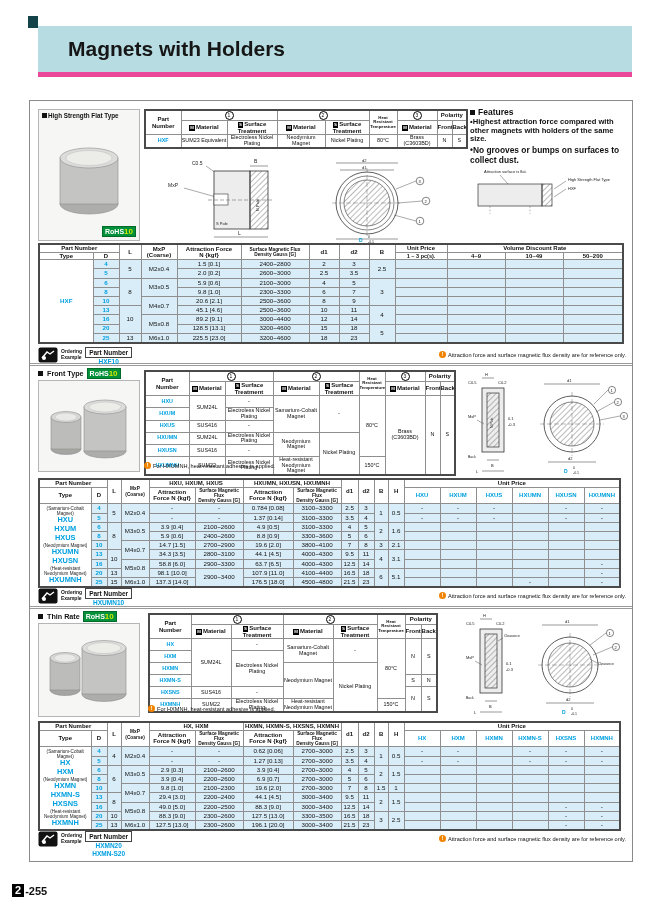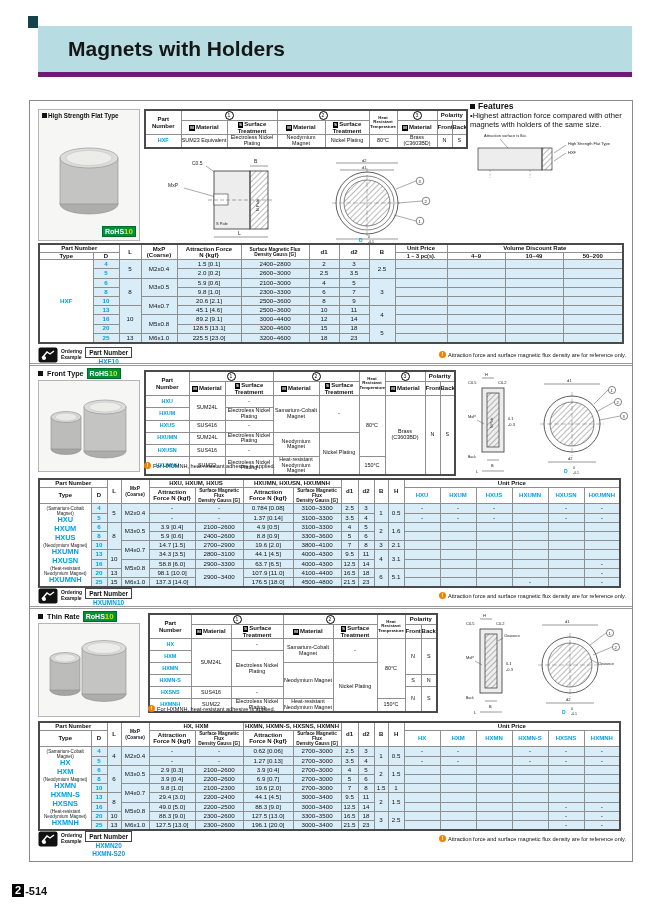--- a/index.html
+++ b/index.html
@@ -1,18 +1,18 @@
 <!DOCTYPE html>
 <html><head>
 <meta charset="utf-8">
 <style>
   html,body{margin:0;padding:0;background:#fff}
   .page{position:relative;width:650px;height:918px;background:#fff;font-family:"Liberation Sans",sans-serif;color:#111;overflow:hidden}
   .corner{position:absolute;left:28px;top:16px;width:10px;height:12px;background:#14444a}
-  .band{position:absolute;left:38px;top:26px;width:594px;height:46px;background:#b7dde2;border-bottom:5px solid #701a75}
+  .band{position:absolute;left:38px;top:26px;width:594px;height:46px;background:#b7dde2;border-bottom:5px solid #ec4899}
   .band h1{margin:0;padding-left:30px;line-height:46px;font-size:21px;color:#161616}
   .frame{position:absolute;left:29px;top:100px;width:602px;height:760px;border:1px solid #8a8a8a;background:#fff}
   .sec{position:relative;border-bottom:3px double #9a9a9a}
   .sec1{height:262px}.sec2{height:240px}.sec3{height:246px;border-bottom:none}
   .photo{position:absolute;background:#f6f6f4;border:1px solid #b5b5b5;width:100px}
   .photo-label{position:absolute;top:2px;left:3px;font-size:6.3px;font-weight:bold;white-space:nowrap}
   .sq{display:inline-block;width:5px;height:5px;background:#111;margin-right:1px}
   .rohs{background:#00913a;border:1px solid #006a2a;color:#fff;font-weight:bold;font-size:7px;padding:0 2px;line-height:9px;display:inline-block}
   .rohs .ten{color:#cce800;font-size:8px}
   .rohs.abs{position:absolute;right:3px;bottom:3px}
@@ -38,23 +38,23 @@
   .msq{display:inline-block;background:#000;color:#fff;font-size:4.4px;width:5.5px;line-height:5.5px;margin-right:1px}
   .heat{font-size:4.3px}
   .ordering{position:absolute;display:flex;gap:3px;align-items:flex-start}
   .oicon{flex:0 0 auto}
   .olabel{font-size:5px;font-weight:bold;line-height:1.15;padding-top:2px}
   .pnbox{border:1px solid #444;font-size:6.5px;font-weight:bold;padding:0 3px;line-height:9px;background:#fff}
   .ocode{color:#00a0e0;font-weight:bold;font-size:6.5px;text-align:center;line-height:1.25}
   .note{position:absolute;font-size:5.6px;display:flex;gap:2px;align-items:center;white-space:nowrap}
   .ni{display:inline-block;width:7px;height:7px;border-radius:50%;background:#f08300;color:#fff;font-size:5.5px;line-height:7px;text-align:center;font-weight:bold;flex:0 0 auto}
   .specnote{position:absolute;font-size:5.6px;display:flex;gap:2px;align-items:center}
-  .features{position:absolute;left:440px;top:0;width:158px}
+  .features{position:absolute;left:440px;top:6px;width:158px}
   .features h2{font-size:8.5px;margin:0 0 1px;display:flex;align-items:center;gap:2px}
-  .features .bullet{font-size:7.6px;font-weight:normal;line-height:1.15;margin-bottom:2px}
+  .features .bullet{font-size:7.6px;font-weight:bold;line-height:1.15;margin-bottom:2px}
   .features .bullet::before{content:"\2022"}
   .features .b2{font-size:8.4px}
   svg{position:absolute}
   svg text{font-family:"Liberation Sans",sans-serif;font-size:5px;fill:#222}
   svg .t4{font-size:4px}.t35{font-size:3.5px}
   svg .blue{fill:#00a0e0;font-weight:bold}
   .footer{position:absolute;left:12px;top:884px;font-size:11px;font-weight:bold;display:flex;align-items:center;gap:1px}
   .fbox{background:#000;color:#fff;padding:0 3px;line-height:13px;display:inline-block}
 </style>
 </head>
@@ -175,20 +175,21 @@
           <circle cx="258" cy="64" r="3.8" fill="#fff" stroke="#333" stroke-width="0.6"></circle>
           <text class="t4" x="256.5" y="66">1</text>
       </svg>
 
       <div class="features">
         <h2>
             <span class="sq"></span>
             <span>Features</span>
           </h2>
         <div class="bullet">Highest attraction force compared with other magnets with holders of the same size.</div>
+        <div class="bullet b2">No grooves or bumps on surfaces to collect dust.</div>
         <svg style="position:static" width="156" height="50" viewBox="0 0 156 50">
           <defs>
               <pattern id="fp" width="4" height="4" patternTransform="rotate(45)" patternUnits="userSpaceOnUse">
                 <line x1="0" y1="0" x2="0" y2="4" stroke="#777" stroke-width="1"></line>
               </pattern>
             </defs>
           <text class="t4" x="14" y="6">Attraction surface is flat.</text>
           <line x1="30" y1="8" x2="38" y2="17" stroke="#555" stroke-width="0.5"></line>
           <rect x="8" y="17" width="64" height="22" fill="#ededed" stroke="#333" stroke-width="0.7"></rect>
           <rect x="72" y="17" width="10" height="22" fill="url(#fp)" stroke="#333" stroke-width="0.7"></rect>
@@ -1153,15 +1154,15 @@
       </div>
       <div class="note" style="right:6px;top:226px">
           <span class="ni">!</span>
           <span>Attraction force and surface magnetic flux density are for reference only.</span>
         </div>
     </div>
   </div>
 
   <div class="footer">
     <span class="fbox">2</span>
-      <span>-514</span>
+      <span>-255</span>
   </div>
 </div>
 
 </body></html>

